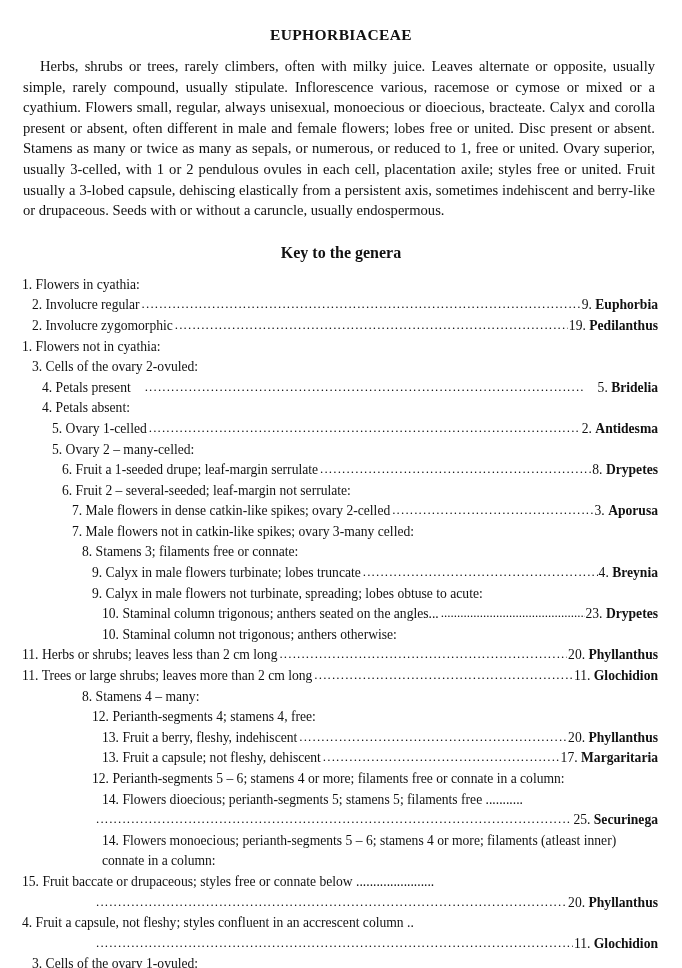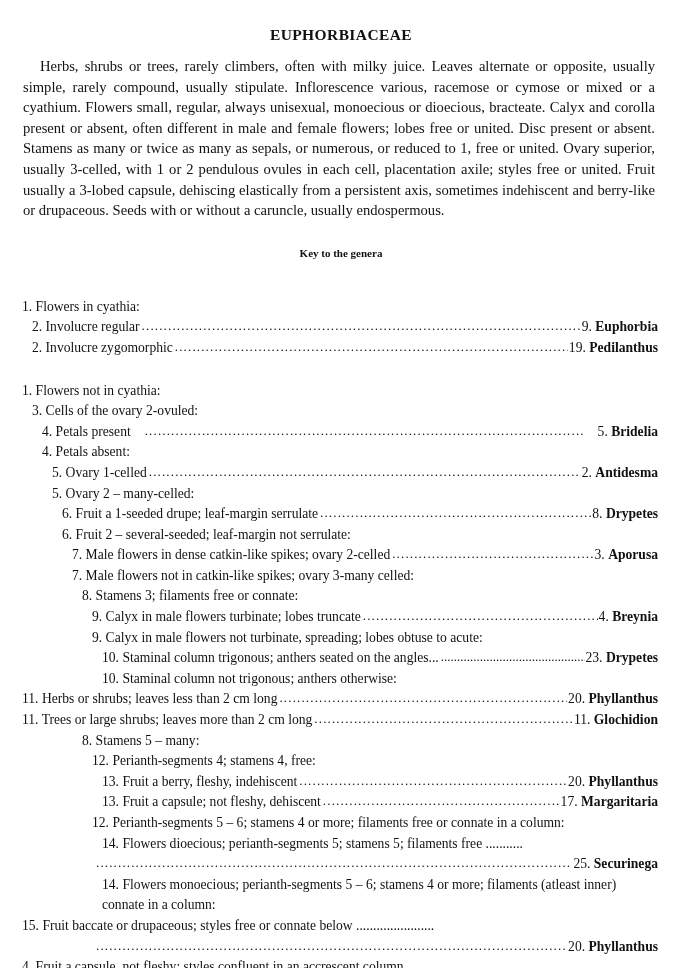--- a/index.html
+++ b/index.html
@@ -41,21 +41,21 @@
     font-size: 14.6px;
     line-height: 20.6px;
     text-align: justify;
     text-indent: 17px;
     hyphens: none;
   }
 
   
   .key-heading {
     text-align: center;
-    font-size: 11px;
+    font-size: 16px;
     margin: 0;
     padding-top: 24px;
     line-height: 16px;
   }
 
   
   .key-list {
     margin: 0;
     padding: 14px 24px 0 22px;
     font-size: 13.6px;
@@ -104,21 +104,21 @@
     line-height: 20.6px;
     display: flex;
     align-items: center;
     overflow: hidden;
   }
   .cont-line .spacer {
     flex: 0 0 auto;
   }
 
   
-  .i0 { padding-left: 0px; margin-top: 22px; }
+  .i0 { padding-left: 0px; }
   .i1 { padding-left: 10px; }
   .i2 { padding-left: 20px; gap: 12px; }
   .i3 { padding-left: 30px; }
   .i4 { padding-left: 40px; }
   .i5 { padding-left: 50px; }
   .i6 { padding-left: 60px; }
   .i7 { padding-left: 70px; }
   .i8 { padding-left: 80px; }
 </style>
 </head>
@@ -207,21 +207,21 @@
         <span class="lead">11. Herbs or shrubs; leaves less than 2 cm long</span>
         <span class="dots"></span>
         <span class="tail"><span class="num">20. </span><span class="genus">Phyllanthus</span></span>
       </div>
       <div class="key-line i9">
         <span class="lead">11. Trees or large shrubs; leaves more than 2 cm long</span>
         <span class="dots"></span>
         <span class="tail"><span class="num">11. </span><span class="genus">Glochidion</span></span>
       </div>
       <div class="key-line i6">
-        <span class="lead">8. Stamens 5 – many:</span>
+        <span class="lead">8. Stamens 4 – many:</span>
       </div>
       <div class="key-line i7">
         <span class="lead">12. Perianth-segments 4; stamens 4, free:</span>
       </div>
       <div class="key-line i8">
         <span class="lead">13. Fruit a berry, fleshy, indehiscent</span>
         <span class="dots"></span>
         <span class="tail"><span class="num">20. </span><span class="genus">Phyllanthus</span></span>
       </div>
       <div class="key-line i8">

